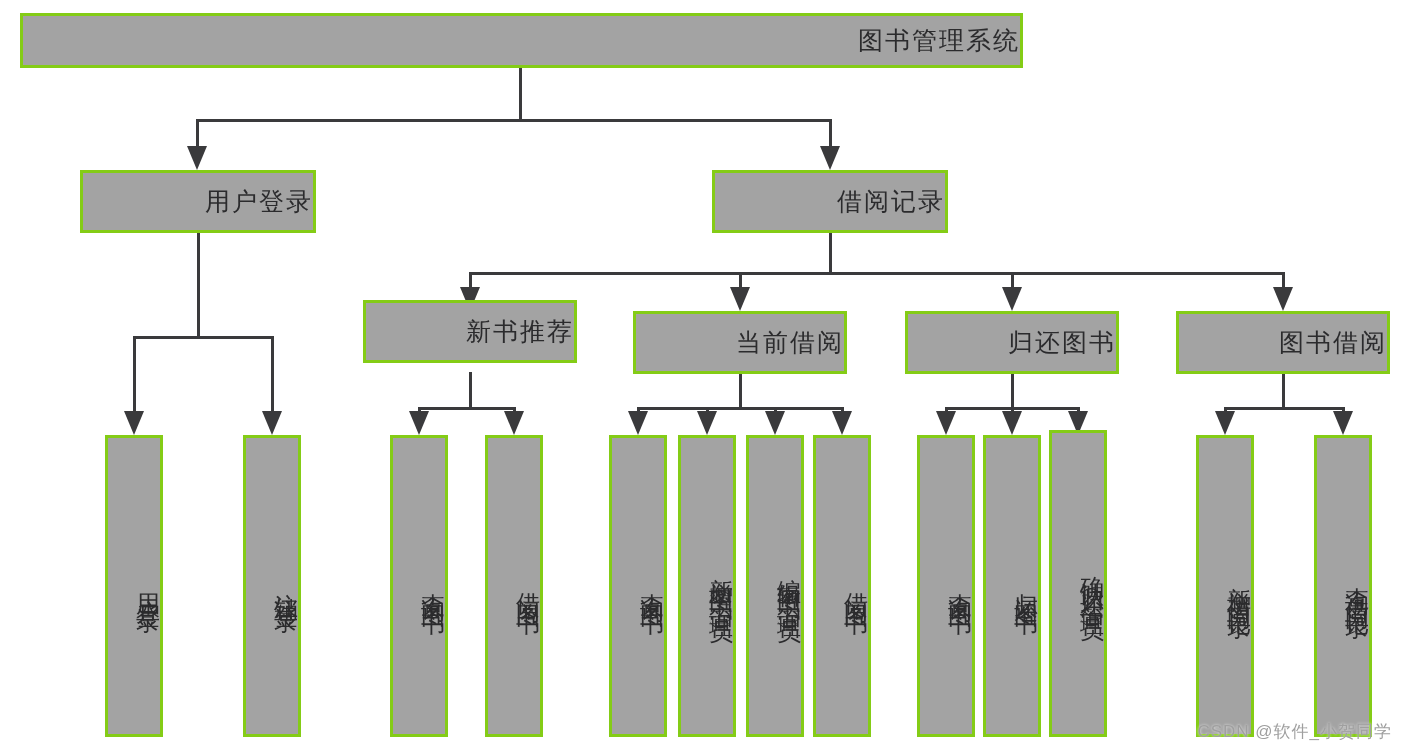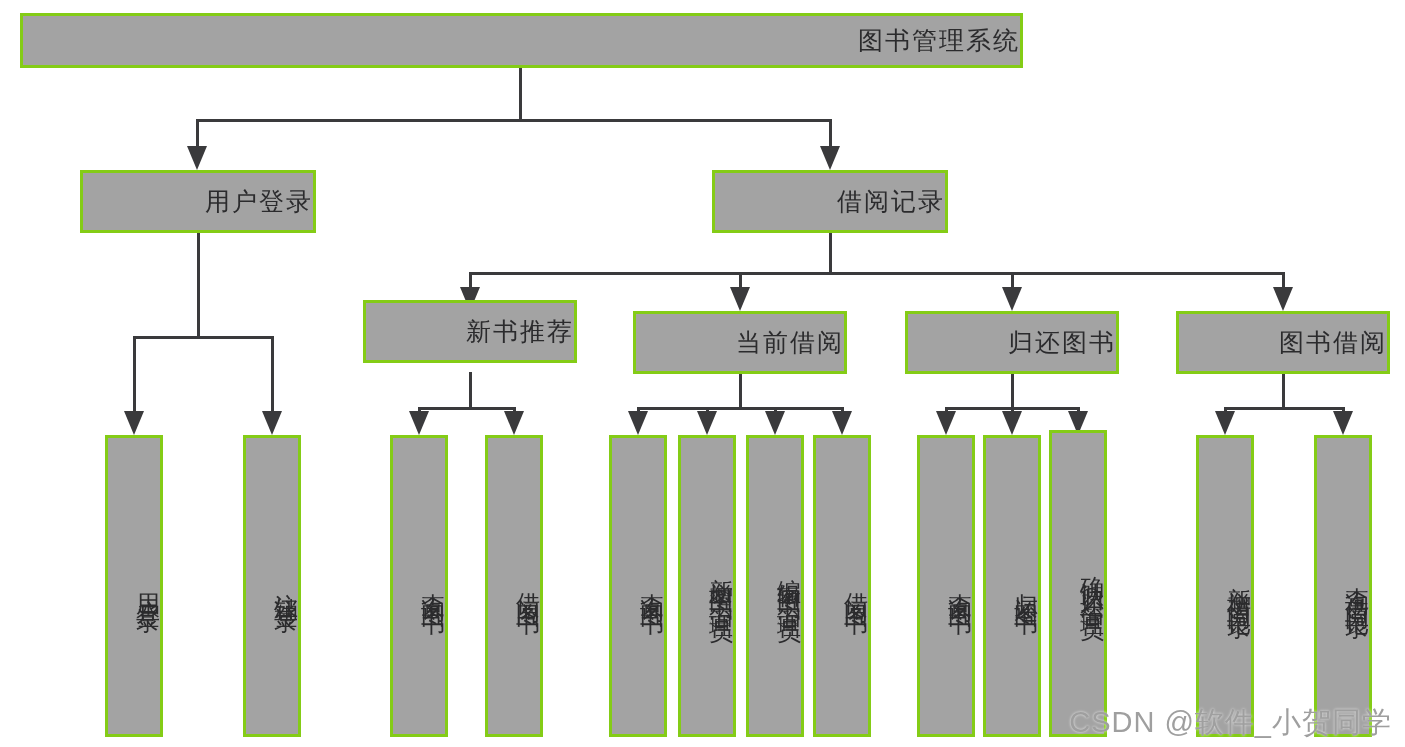--- a/index.html
+++ b/index.html
@@ -41,21 +41,21 @@
     position: absolute; width: 0; height: 0;
     border-left: 10px solid transparent;
     border-right: 10px solid transparent;
     border-top: 24px solid #3a3a3c;
     z-index: 1;
   }
   .watermark {
     position: absolute;
     right: 13px;
     bottom: 4px;
-    font-size: 29px;
+    font-size: 17px;
     color: #9f9f9f;
     letter-spacing: 1px;
     z-index: 5;
     text-shadow: 0 0 3px rgba(255,255,255,0.8);
   }
 </style>
 </head>
 <body>
 
 <div class="canvas">

